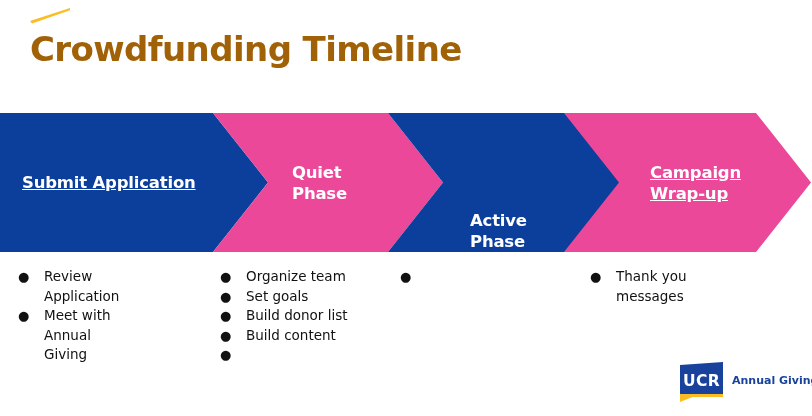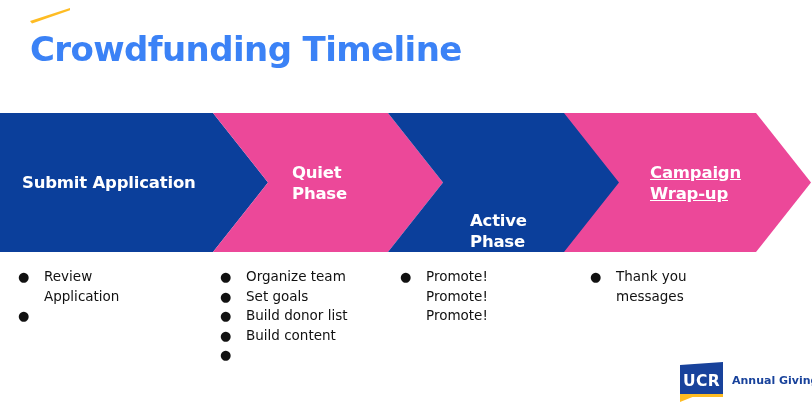--- a/index.html
+++ b/index.html
@@ -34,21 +34,21 @@
     overflow: visible;
   }
   .page-title {
     position: absolute;
     left: 30px;
     top: 27px;
     font-family: "DejaVu Sans", sans-serif;
     font-size: 34px;
     font-weight: 700;
     letter-spacing: -0.6px;
-    color: #3b82f6;
+    color: #a16207;
     white-space: nowrap;
     line-height: 44px;
   }
 
   
   .arrow-band {
     position: absolute;
     left: 0;
     top: 113px;
     width: 812px;
@@ -84,21 +84,21 @@
     letter-spacing: -0.2px;
     white-space: pre-line;
     text-align: left;
   }
 
   .a1 { left: 0px;   width: 268px; }
   .a2 { left: 213px; width: 230px; }
   .a3 { left: 388px; width: 232px; align-items: flex-end; }
   .a4 { left: 564px; width: 247px; }
 
-  .a1 .arrow-label { margin-left: 22px; }
+  .a1 .arrow-label { margin-left: 22px; text-decoration: underline; }
   .a2 .arrow-label { margin-left: 79px; }
   .a3 .arrow-label { margin-left: 82px; }
   .a4 .arrow-label { margin-left: 86px; text-decoration: underline; }
 
   
   .bullets {
     position: absolute;
     top: 267px;
     left: 0;
     width: 812px;
@@ -198,20 +198,21 @@
 
   <div class="bullets">
 
     <div class="bullet-col c1">
       <div class="bullet-item">
         <span class="bullet-dot">●</span>
         <span class="bullet-text">Review Application</span>
       </div>
       <div class="bullet-item">
         <span class="bullet-dot">●</span>
+        <span class="bullet-text">Meet with Annual Giving</span>
       </div>
     </div>
 
     <div class="bullet-col c2">
       <div class="bullet-item">
         <span class="bullet-dot">●</span>
         <span class="bullet-text">Organize team</span>
       </div>
       <div class="bullet-item">
         <span class="bullet-dot">●</span>
@@ -226,21 +227,20 @@
         <span class="bullet-text">Build content</span>
       </div>
       <div class="bullet-item">
         <span class="bullet-dot">●</span>
       </div>
     </div>
 
     <div class="bullet-col c3">
       <div class="bullet-item">
         <span class="bullet-dot">●</span>
-        <span class="bullet-text">Promote! Promote! Promote!</span>
       </div>
     </div>
 
     <div class="bullet-col c4">
       <div class="bullet-item">
         <span class="bullet-dot">●</span>
         <span class="bullet-text">Thank you messages</span>
       </div>
     </div>
 

